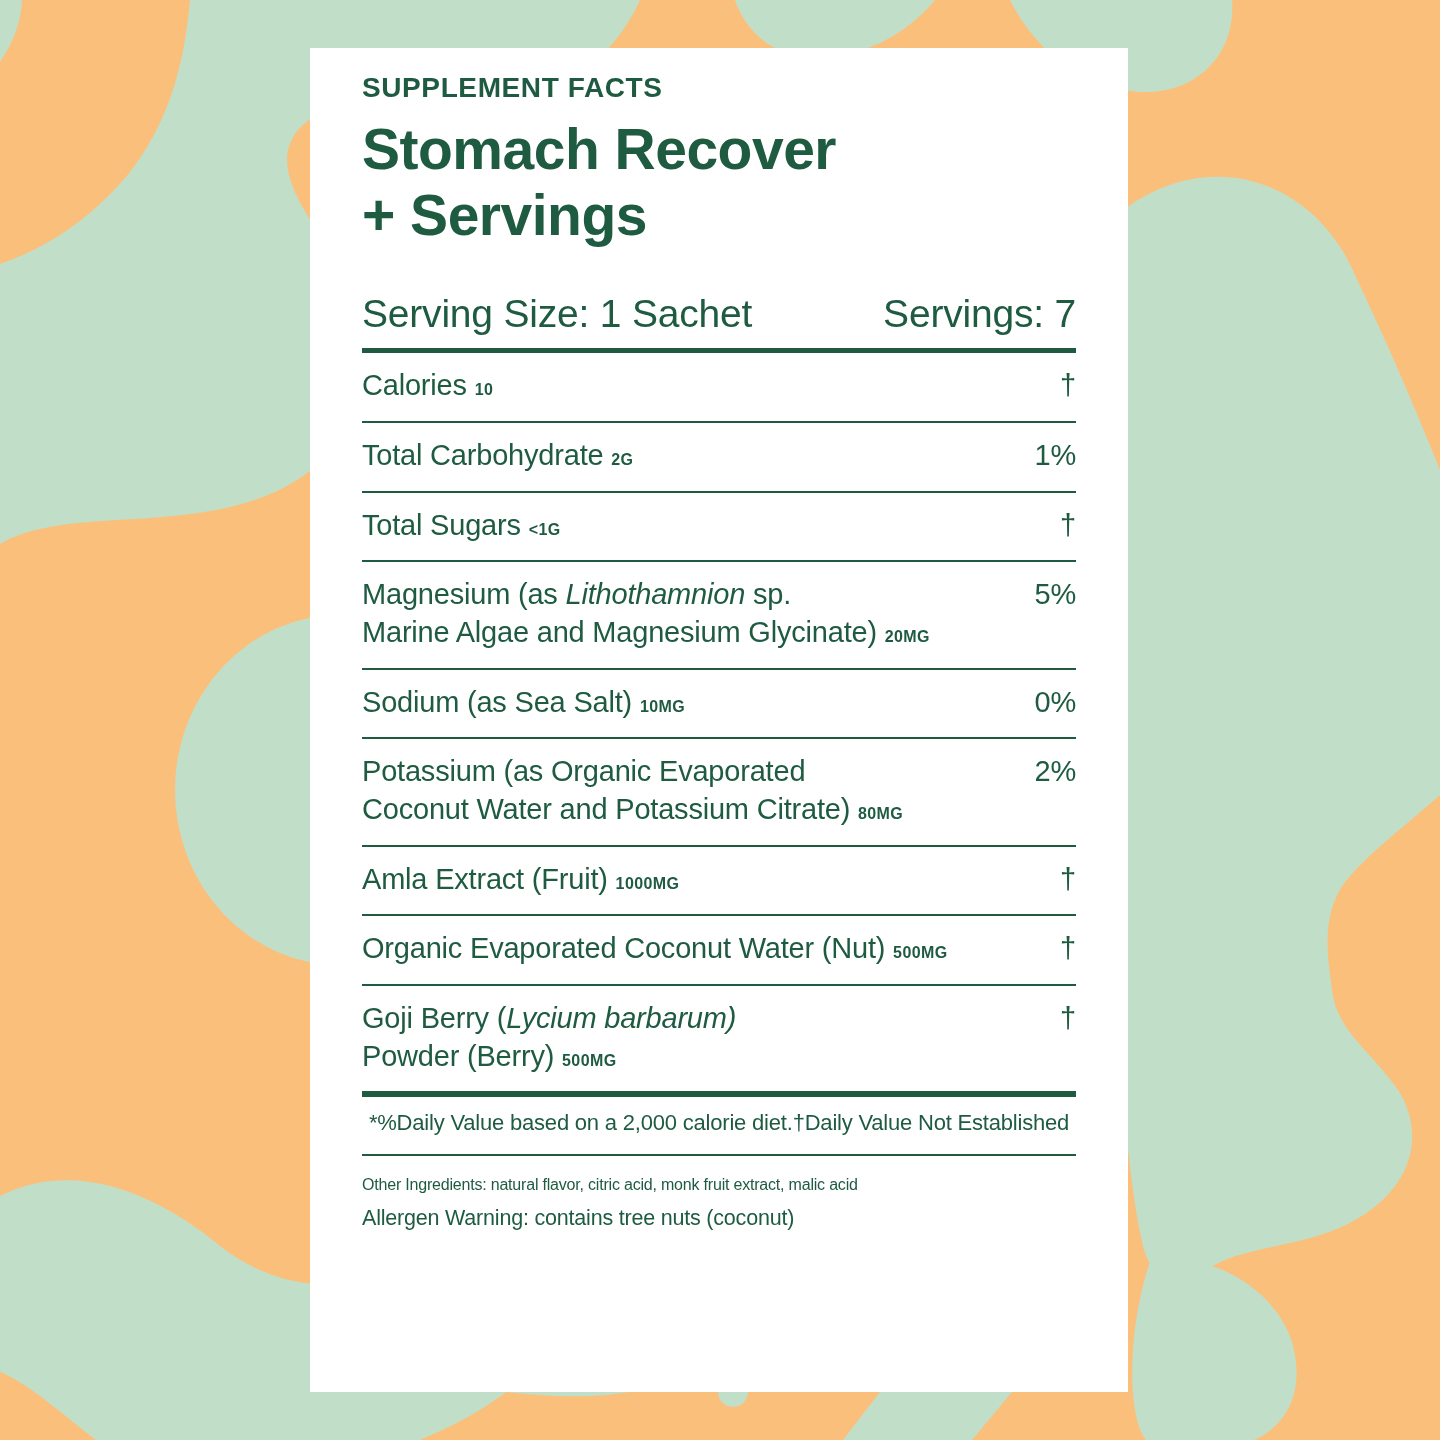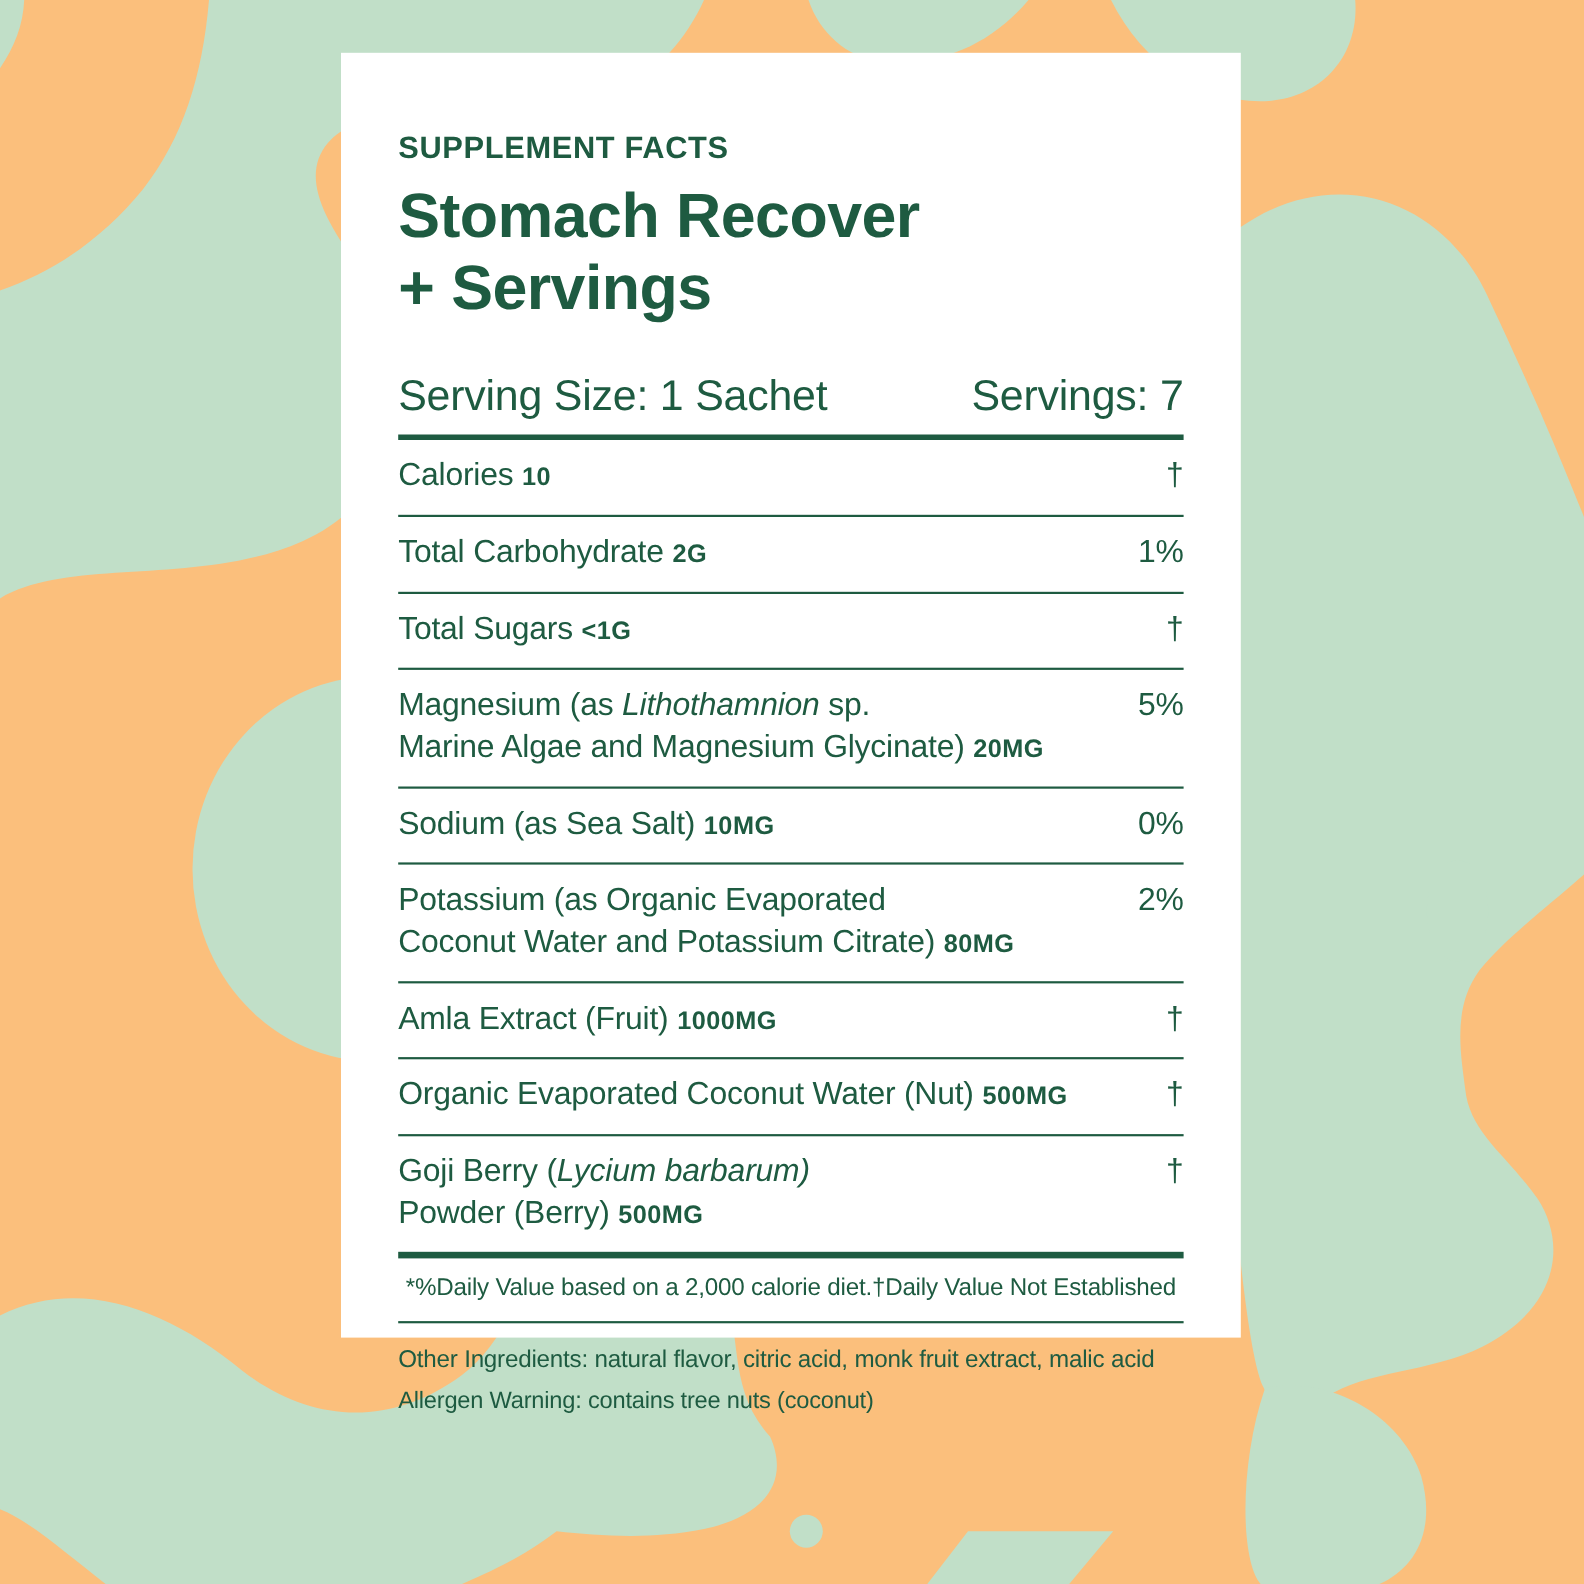--- a/index.html
+++ b/index.html
@@ -7,43 +7,43 @@
     width:1440px;height:1440px;position:relative;overflow:hidden;
     background:var(--orange,#FBBF7C);
     font-family:"Liberation Sans", sans-serif;
   }
   svg.bg{position:absolute;inset:0;width:1440px;height:1440px;display:block}
   svg.bg .base{fill:var(--orange,#FBBF7C)}
   svg.bg .m{fill:var(--mint,#C1DFC8)}
   svg.bg .o{fill:var(--orange,#FBBF7C)}
 
   .card{
-    position:absolute;left:310px;top:48px;width:818px;height:1168px;
+    position:absolute;left:310px;top:48px;width:818px;height:1344px;
     background:var(--card,#FFFFFF);
-    padding:71px 52px 0;box-sizing:border-box;
+    padding:24px 52px 0;box-sizing:border-box;
     color:var(--green,#1E5B41);
   }
   .overline{font-size:28px;font-weight:bold;letter-spacing:.6px}
   .product{font-size:57px;line-height:1.16;margin:12px 0 0;font-weight:700;letter-spacing:-.5px}
   .serving{display:flex;justify-content:space-between;margin-top:44px;padding-bottom:12px;
     border-bottom:5px solid var(--green,#1E5B41);font-size:39px;letter-spacing:-.2px}
   .cols{display:flex;justify-content:space-between;padding:25px 0 18px;
     border-bottom:2.5px solid var(--green,#1E5B41);
     font-size:23px;font-weight:bold;letter-spacing:.3px}
   .row{display:flex;justify-content:space-between;align-items:flex-start;
     padding:14px 0 16px;border-bottom:2.5px solid var(--green,#1E5B41);
     font-size:29px;line-height:1.3;letter-spacing:-.2px}
   .rows .row:last-child{border-bottom-width:6px}
   .lbl{max-width:620px}
-  .amt{font-weight:bold;font-size:23px;letter-spacing:.4px}
+  .amt{font-weight:bold;font-size:16px;letter-spacing:.4px}
   .it{font-style:italic}
   .val{padding-left:24px;white-space:nowrap}
   .footnote{display:flex;justify-content:center;padding:13px 0 18px;
     border-bottom:2.5px solid var(--green,#1E5B41);font-size:22px;letter-spacing:-.2px}
-  .other{padding-top:20px;font-size:22px;letter-spacing:-.2px}
+  .other{padding-top:20px;font-size:16px;letter-spacing:-.2px}
   .allergen{padding-top:12px;font-size:21.5px;letter-spacing:-.2px}
 </style>
 </head>
 <body>
 
 <svg class="bg" viewBox="0 0 1440 1440" aria-hidden="true">
   <rect class="base" width="1440" height="1440"></rect>
 
   <path class="m" d="M0,0 L640,0 C605,78 520,120 440,118 C375,116 330,94 298,130 C268,166 305,215 345,268 C390,335 370,450 275,492 C180,534 64,506 0,544 Z"></path>
 

